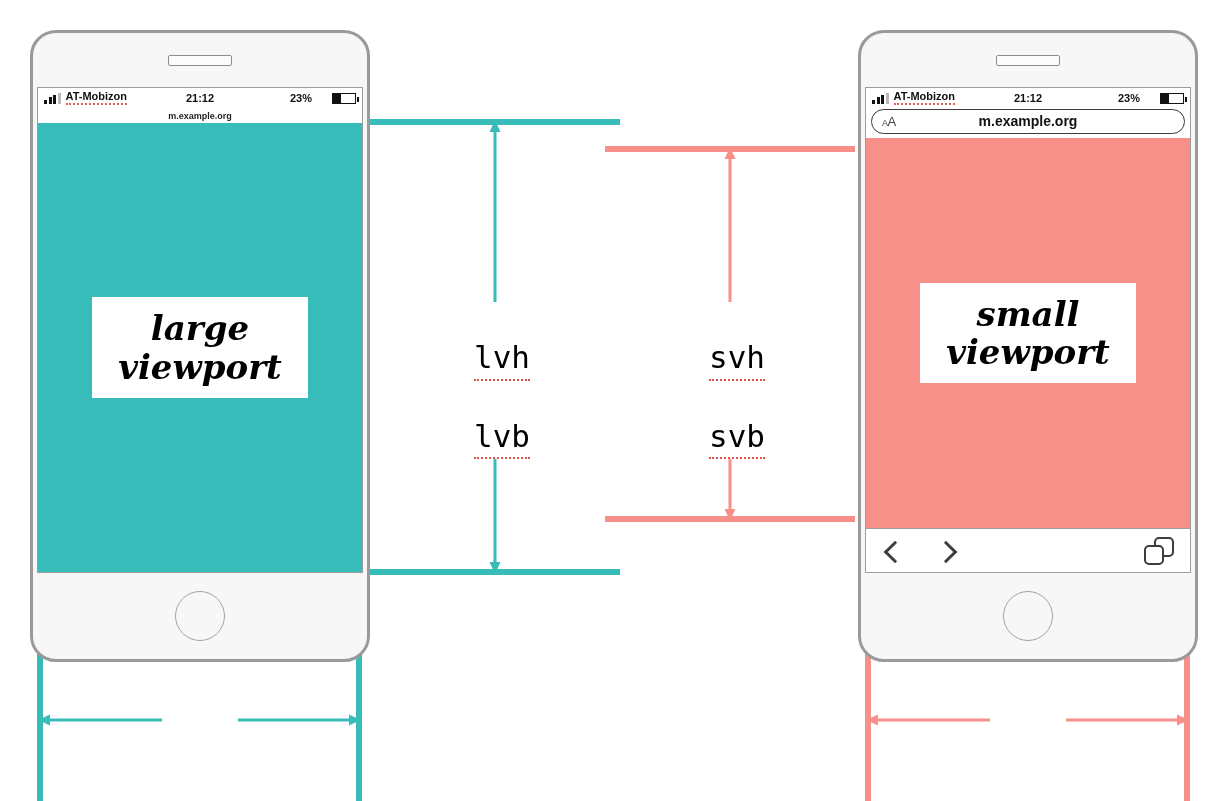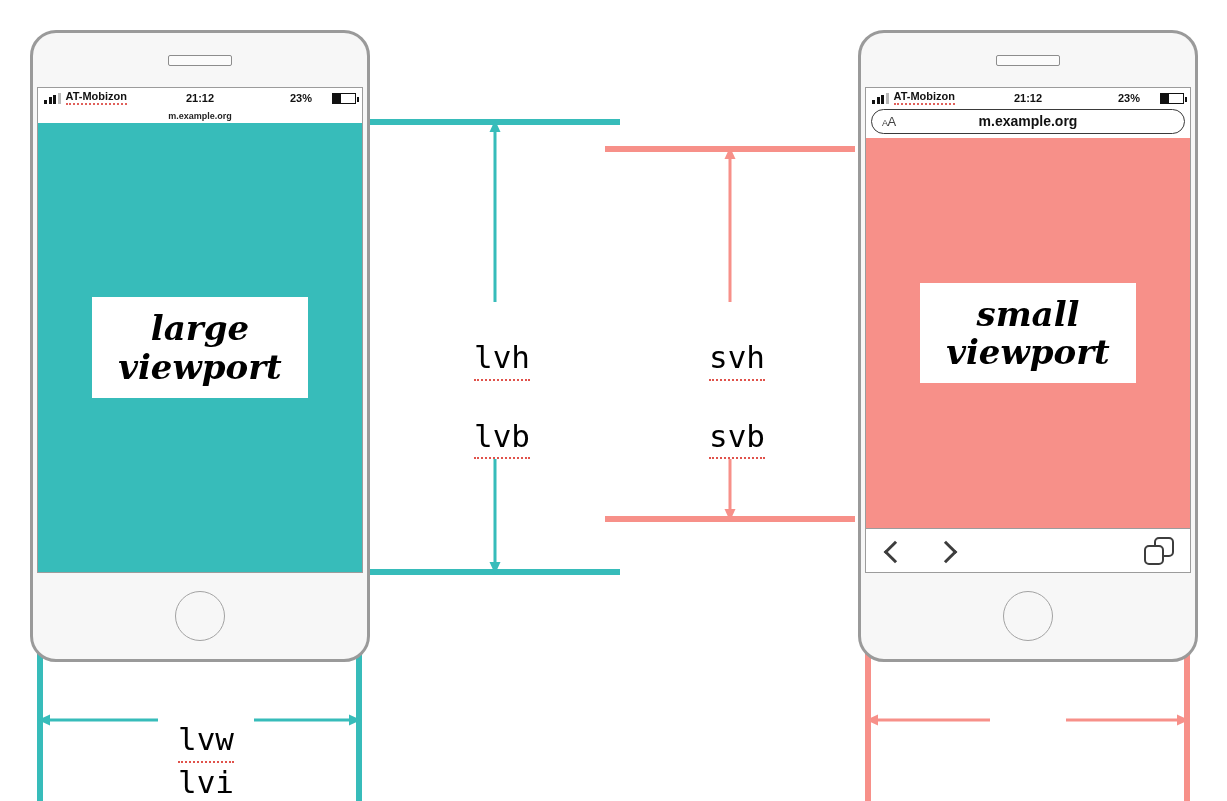--- a/index.html
+++ b/index.html
@@ -419,24 +419,20 @@
       <polygon points="1,7 13,1.5 13,12.5" fill="#37bcba"></polygon>
     </svg>
   </div>
   <div class="hmeasure" style="left:238px; top:713px; width:124px; height:14px;">
     <svg width="124" height="14" viewBox="0 0 124 14">
       <line x1="0" y1="7" x2="114" y2="7" stroke="#37bcba" stroke-width="3"></line>
       <polygon points="123,7 111,1.5 111,12.5" fill="#37bcba"></polygon>
     </svg>
   </div>
 
-  <div class="mlabel" style="left:158px; top:684px; width:84px;">
-    <span class="tok"><span class="tok sp">lvw</span></span>
-    <span class="tok">lvi</span>
-  </div>
 
   <div class="vbar salmon" style="left:865px; top:578px; width:6px; height:223px;"></div>
   <div class="vbar salmon" style="left:1184px; top:578px; width:6px; height:223px;"></div>
 
   <div class="hmeasure" style="left:865px; top:713px; width:125px; height:14px;">
     <svg width="125" height="14" viewBox="0 0 125 14">
       <line x1="10" y1="7" x2="125" y2="7" stroke="#f79089" stroke-width="3"></line>
       <polygon points="1,7 13,1.5 13,12.5" fill="#f79089"></polygon>
     </svg>
   </div>

